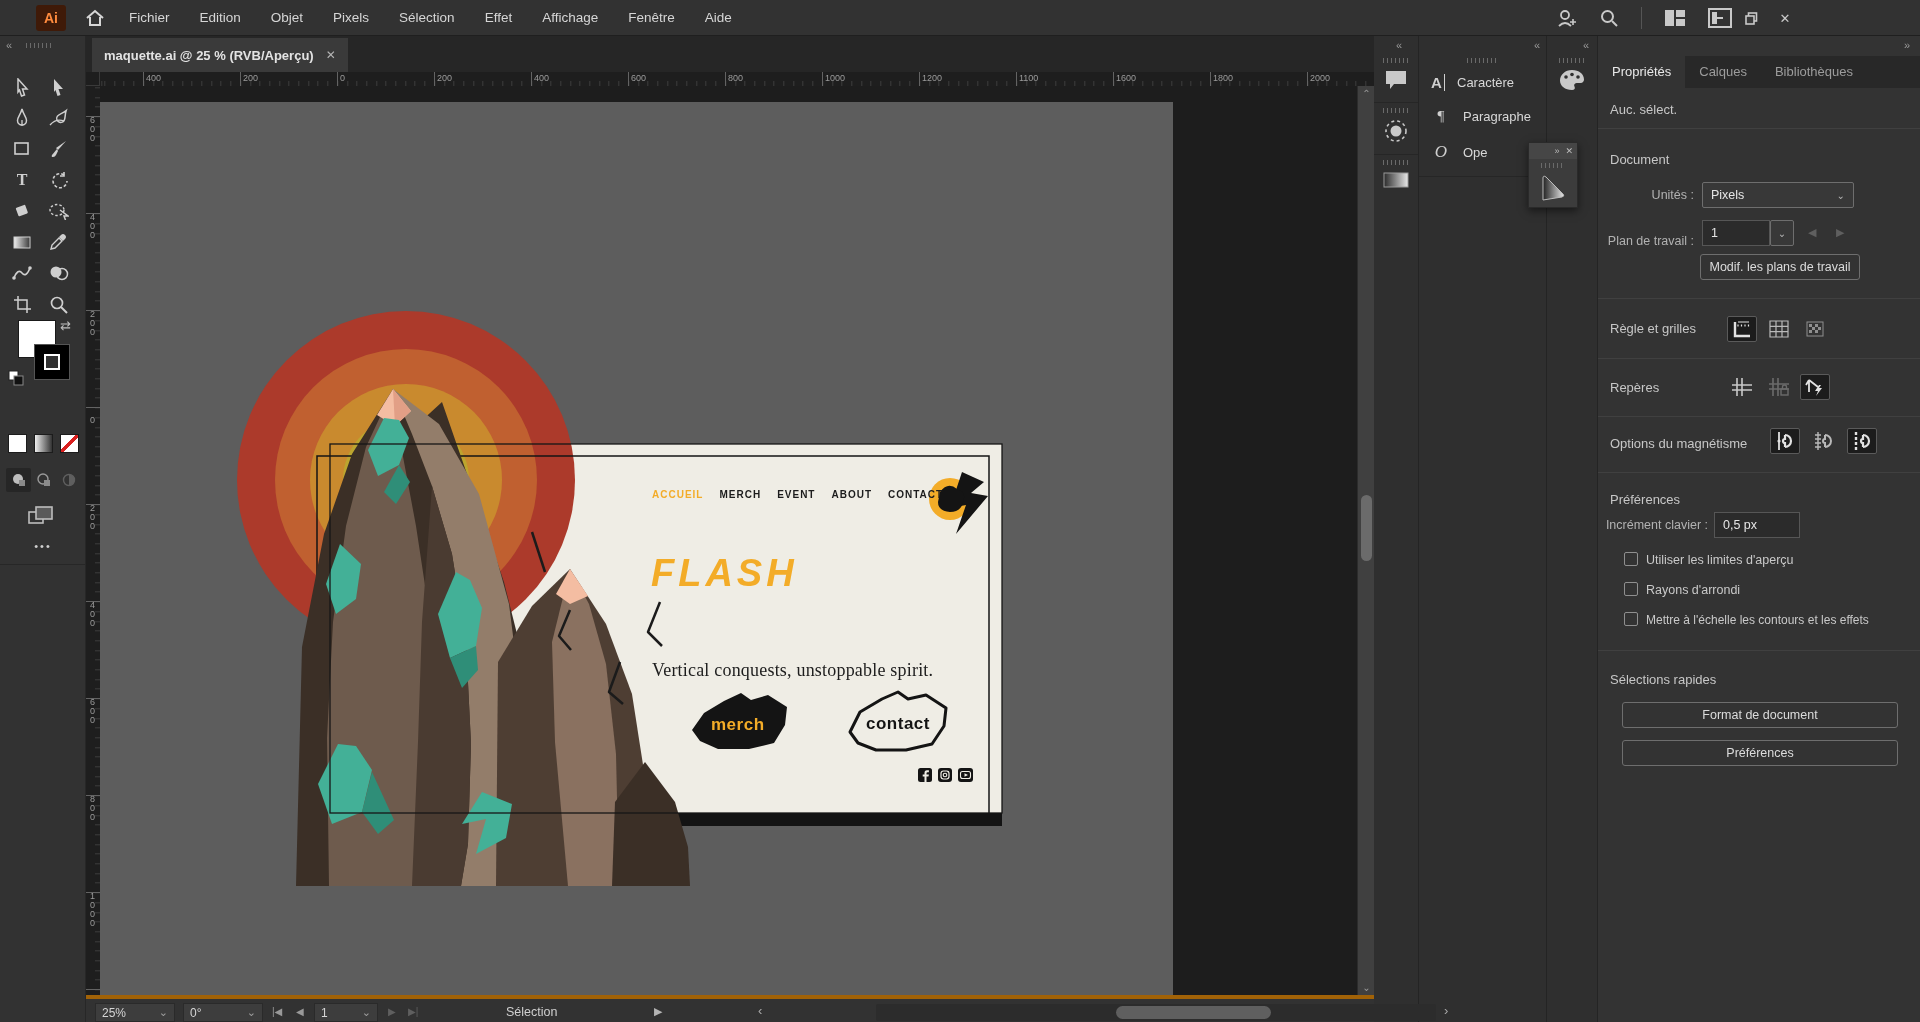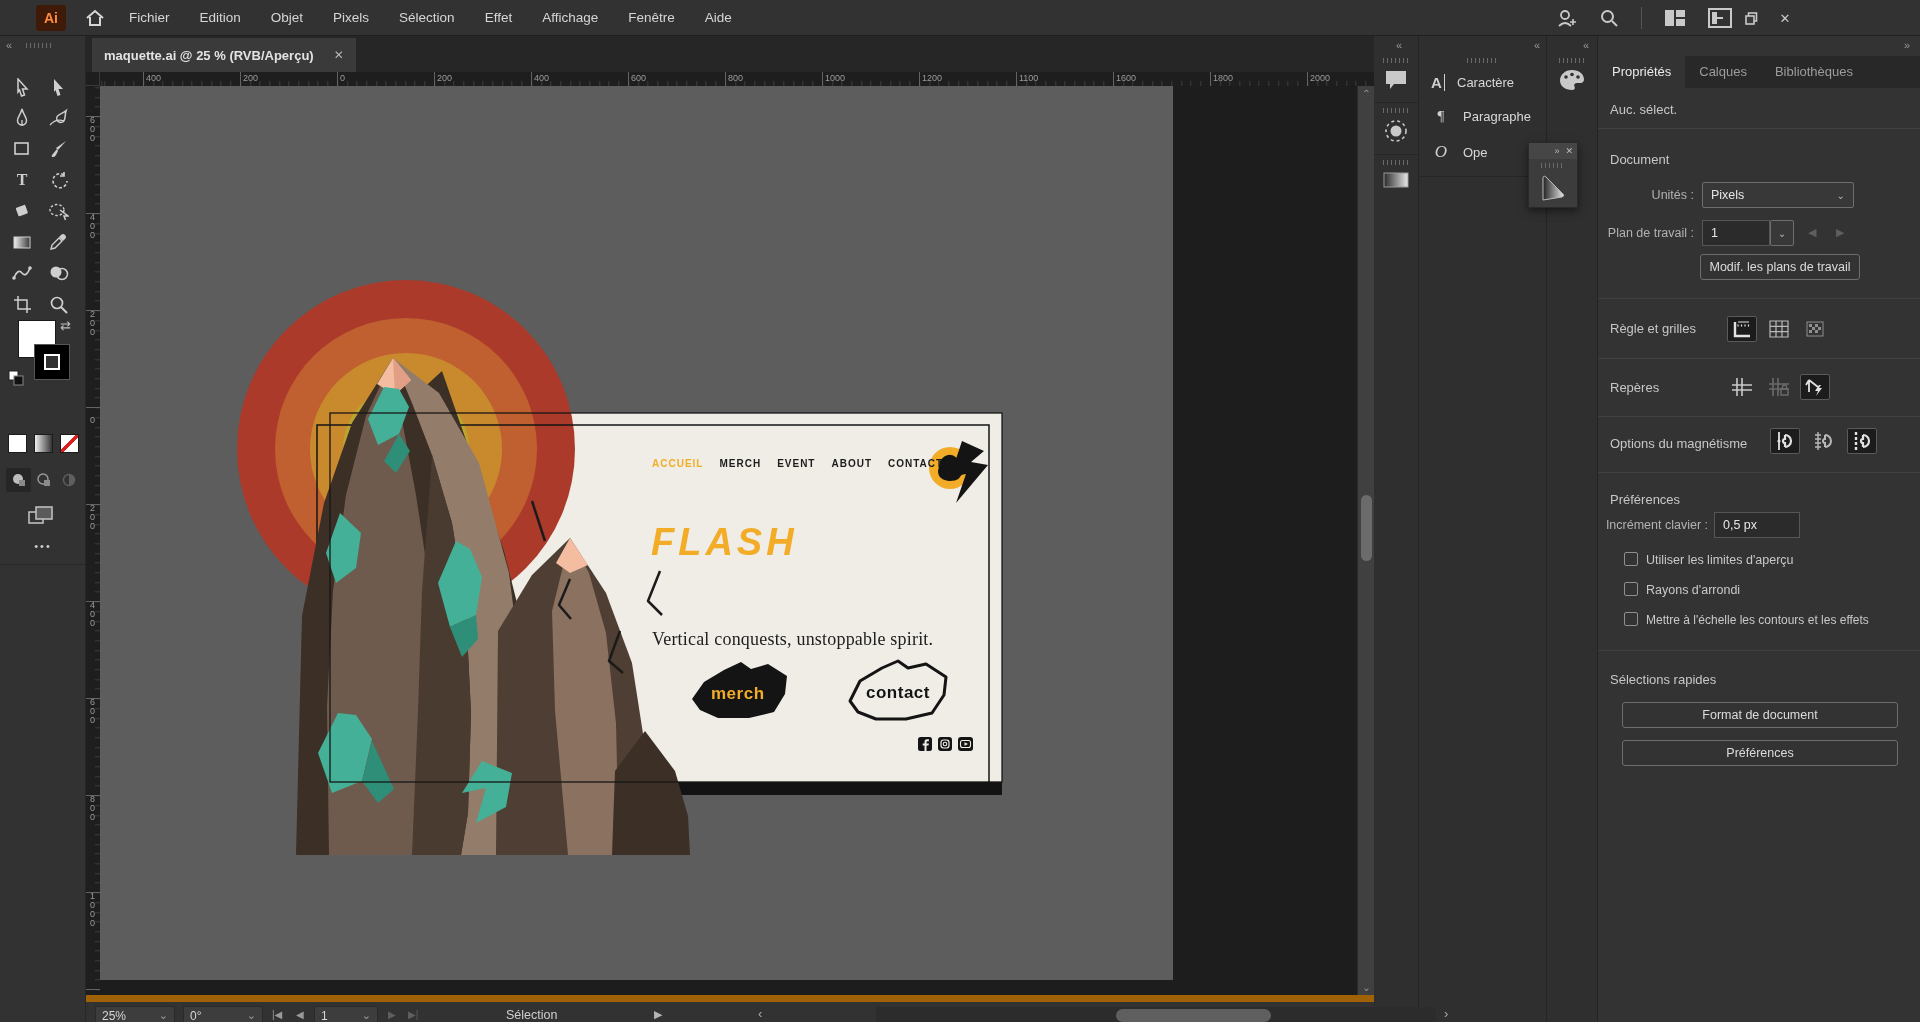--- a/index.html
+++ b/index.html
@@ -8,21 +8,21 @@
   
   #menubar { position:absolute; left:0; top:0; width:1920px; height:36px; background:#323232; border-bottom:1px solid #1f1f1f; z-index:50;}
   #ai-logo { position:absolute; left:36px; top:5px; width:30px; height:26px; background:#3f1a08; color:#ff8b3e; font-weight:bold; font-size:14px; text-align:center; line-height:26px; border-radius:3px;}
   #home-ic { position:absolute; left:84px; top:7px; }
   .menu-items { position:absolute; left:84px; top:0; height:36px; display:flex; align-items:center; }
   .menu-item { color:#d6d6d6; font-size:13.5px; padding:0 15px; height:36px; line-height:36px; cursor:default;}
   .tb-right { position:absolute; top:0; height:36px; display:flex; align-items:center; gap:22px; }
   .winbtn { width:34px; height:30px; display:flex; align-items:center; justify-content:center; color:#c9c9c9; font-size:12px;}
   
   #tabbar { position:absolute; left:86px; top:36px; width:1288px; height:36px; background:#262626; z-index:30;}
-  #doctab { position:absolute; left:6px; top:2px; height:34px; background:#3a3a3a; display:flex; align-items:center; padding:0 12px; gap:20px; }
+  #doctab { position:absolute; left:6px; top:2px; height:34px; background:#3a3a3a; display:flex; align-items:center; padding:0 12px; gap:12px; }
   #doctab .t { color:#e3e3e3; font-size:13px; font-weight:bold; }
   #doctab .x { color:#b5b5b5; font-size:12px; }
   
   #toolbar { position:absolute; left:0; top:36px; width:86px; height:986px; background:#323232; border-right:1px solid #272727; z-index:20;}
   .tb-head { position:absolute; left:0; top:2px; width:86px; height:18px;}
   .dots { background:repeating-linear-gradient(90deg,#6a6a6a 0 1px,transparent 1px 4px); height:5px; }
   .tool-grid { position:absolute; left:6px; top:40px; width:72px; display:grid; grid-template-columns:32px 32px; column-gap:4px; row-gap:9px; }
   .tool { width:32px; height:22px; display:flex; align-items:center; justify-content:center; }
   .tool svg { display:block; }
   #fillstroke { position:absolute; left:8px; top:282px; width:72px; height:82px;}
@@ -38,27 +38,27 @@
   
   #corner { position:absolute; left:86px; top:72px; width:14px; height:14px; background:#1e1e1e; border-right:1px solid #3a3a3a; border-bottom:1px solid #3a3a3a; z-index:12;}
   #hruler { position:absolute; left:100px; top:72px; width:1274px; height:14px; background:#1e1e1e; z-index:11;
     background-image:repeating-linear-gradient(90deg,#636363 0 1px,transparent 1px 97px),repeating-linear-gradient(90deg,#3c3c3c 0 1px,transparent 1px 9.7px);
     background-position:43px bottom,4.3px bottom; background-size:100% 100%,100% 5px; background-repeat:no-repeat,repeat-x;}
   .hlab { position:absolute; top:1px; color:#9b9b9b; font-size:9px; }
   #vruler { position:absolute; left:86px; top:86px; width:14px; height:909px; background:#1e1e1e; z-index:11;
     background-image:repeating-linear-gradient(180deg,#636363 0 1px,transparent 1px 97px),repeating-linear-gradient(180deg,#3c3c3c 0 1px,transparent 1px 9.7px);
     background-position:right 30px, right 1.3px; background-size:100% 100%,5px 100%; background-repeat:no-repeat,repeat-y;}
   .vlab { position:absolute; left:2px; width:9px; color:#9b9b9b; font-size:9px; line-height:9px; word-break:break-all; text-align:center;}
-  #canvas { position:absolute; left:100px; top:71px; width:1073px; height:909px; background:#5d5d5d; overflow:hidden; }
+  #canvas { position:absolute; left:100px; top:102px; width:1073px; height:909px; background:#5d5d5d; overflow:hidden; }
   
   #vscroll { position:absolute; left:1357px; top:86px; width:17px; height:909px; background:#404040; border-left:1px solid #2c2c2c; z-index:12;}
   #vthumb { position:absolute; left:3px; top:409px; width:11px; height:66px; background:#6b6b6b; border-radius:6px;}
   .scr-ar { position:absolute; left:0; width:17px; text-align:center; color:#9a9a9a; font-size:10px;}
   
-  #statusbar { position:absolute; left:86px; top:995px; width:1288px; height:27px; background:#323232; border-top:7px solid #a16207; z-index:25; color:#cfcfcf;}
+  #statusbar { position:absolute; left:86px; top:995px; width:1288px; height:27px; background:#323232; border-top:4px solid #a16207; z-index:25; color:#cfcfcf;}
   .sb-box { position:absolute; top:4px; height:19px; background:#3d3d3d; border:1px solid #2a2a2a; display:flex; align-items:center; font-size:12px; color:#d6d6d6; padding:0 6px; justify-content:space-between;}
   .sb-ar { color:#9f9f9f; font-size:11px;}
   #hscroll { position:absolute; left:790px; top:5px; width:560px; height:17px; background:#2c2c2c; border-radius:2px;}
   #hthumb { position:absolute; left:240px; top:2px; width:155px; height:13px; background:#5f5f5f; border-radius:7px;}
   
   #dock { position:absolute; left:1374px; top:36px; width:546px; height:986px; background:#2f2f2f; z-index:20;}
   .dk-col { position:absolute; top:0; height:986px; background:#2f2f2f; }
   .dk-sep { position:absolute; top:0; width:1px; height:986px; background:#242424;}
   .icon-btn { display:flex; align-items:center; justify-content:center; }
   .panel-item { position:absolute; display:flex; align-items:center; gap:12px; color:#d8d8d8; font-size:13px;}
@@ -548,21 +548,21 @@
     </div>
     <span class="p-label" style="left:12px;top:66px;">Auc. sélect.</span>
     <div class="p-divider" style="top:92px;"></div>
 
     <span class="p-label" style="left:12px;top:116px;">Document</span>
     <span class="p-sublabel" style="left:0;top:152px;width:96px;">Unités :</span>
     <div class="p-drop" style="left:104px;top:146px;width:152px;height:26px;">
       <span>Pixels</span>
       <span class="chev">⌄</span>
     </div>
-    <span class="p-sublabel" style="left:0;top:190px;width:96px;">Plan de travail :</span>
+    <span class="p-sublabel" style="left:0;top:198px;width:96px;">Plan de travail :</span>
     <div class="p-input" style="left:104px;top:184px;width:68px;height:26px;">
       <span>1</span>
     </div>
     <div class="p-drop" style="left:172px;top:184px;width:24px;height:26px;justify-content:center;padding:0;">
       <span class="chev">⌄</span>
     </div>
     <span class="navar" style="left:210px;top:190px;">◀</span>
     <span class="navar" style="left:238px;top:190px;">▶</span>
     <div class="p-btn" style="left:102px;top:218px;width:160px;height:26px;">
       <span>Modif. les plans de travail</span>

